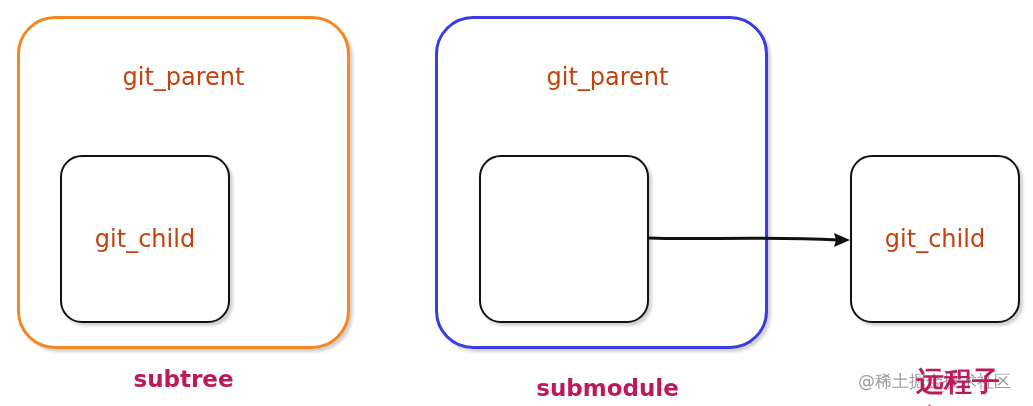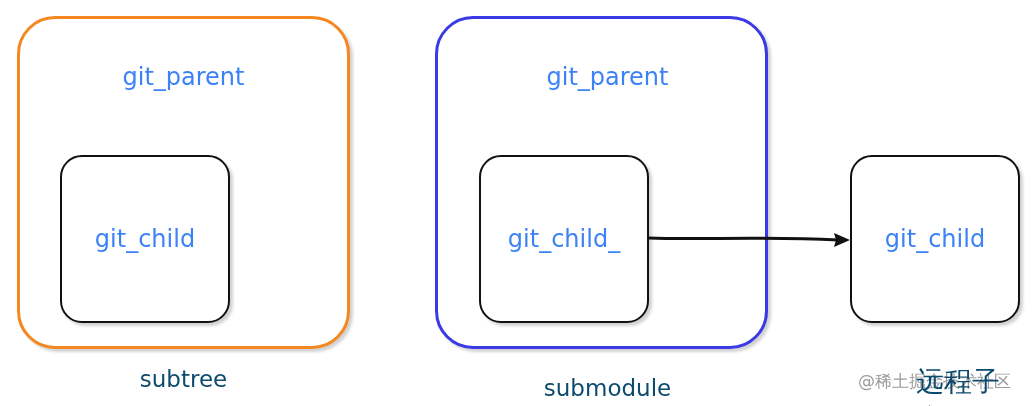--- a/index.html
+++ b/index.html
@@ -4,41 +4,40 @@
   <style>
     html, body { margin: 0; padding: 0; background: #ffffff; }
     body { width: 1033px; height: 406px; position: relative; overflow: hidden;
            font-family: "DejaVu Sans", sans-serif; }
     .box { position: absolute; box-sizing: border-box; background: #fff; }
     .outer { border-width: 3px; border-style: solid; border-radius: 38px;
              box-shadow: 3px 3px 3px rgba(0,0,0,0.18); }
     .inner { border: 2.5px solid #111; border-radius: 22px;
              box-shadow: 3px 3px 3px rgba(0,0,0,0.18);
              display: flex; align-items: center; justify-content: center; text-align: center; }
-    .txt { position: absolute; font-size: 24px; color: #3b82f6; text-align: center; line-height: 30px; }
+    .txt { position: absolute; font-size: 24px; color: #c2410c; text-align: center; line-height: 30px; }
     .inner .txt { position: static; }
-    .caption { position: absolute; font-size: 23px; font-weight: normal; color: #0c4a6e; text-align: center; }
+    .caption { position: absolute; font-size: 23px; font-weight: bold; color: #be185d; text-align: center; }
     .watermark { position: absolute; font-size: 17px; color: rgba(120,120,120,0.75); }
     svg.arrow { position: absolute; left: 0; top: 0; }
   </style>
 </head>
 <body>
 
 <div class="box outer" style="left:17px; top:16px; width:333px; height:333px; border-color:#f5871f;"></div>
 <div class="txt" style="left:17px; top:62px; width:333px;">git_parent</div>
 <div class="box inner" style="left:60px; top:155px; width:170px; height:168px;">
   <span class="txt">git_child</span>
 </div>
 <div class="caption" style="left:17px; top:366px; width:333px;">subtree</div>
 
 <div class="box outer" style="left:435px; top:16px; width:333px; height:333px; border-color:#3a3ae6;"></div>
 <div class="txt" style="left:435px; top:62px; width:345px;">git_parent</div>
 <div class="box inner" style="left:479px; top:155px; width:170px; height:168px;">
   <div>
-    <div class="txt">git_child_</div>
   </div>
 </div>
 <div class="caption" style="left:435px; top:375px; width:345px;">submodule</div>
 
 <svg class="arrow" width="1033" height="406">
   <path d="M649 238 C 700 240, 760 236, 838 240" stroke="#111" stroke-width="3" fill="none"></path>
   <polygon points="850,240 834,233 836,240 834,247" fill="#111"></polygon>
 </svg>
 
 <div class="box inner" style="left:850px; top:155px; width:170px; height:168px;">

